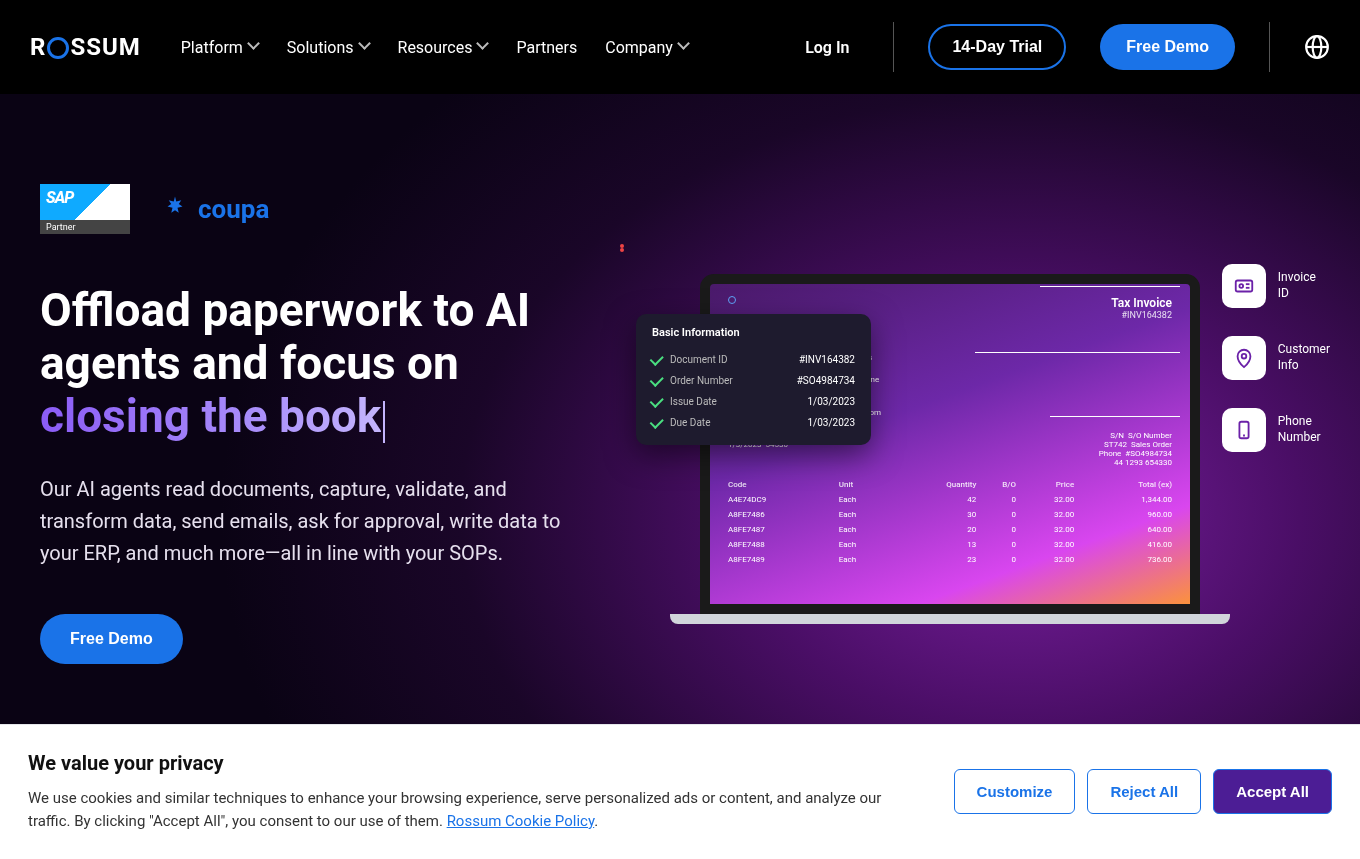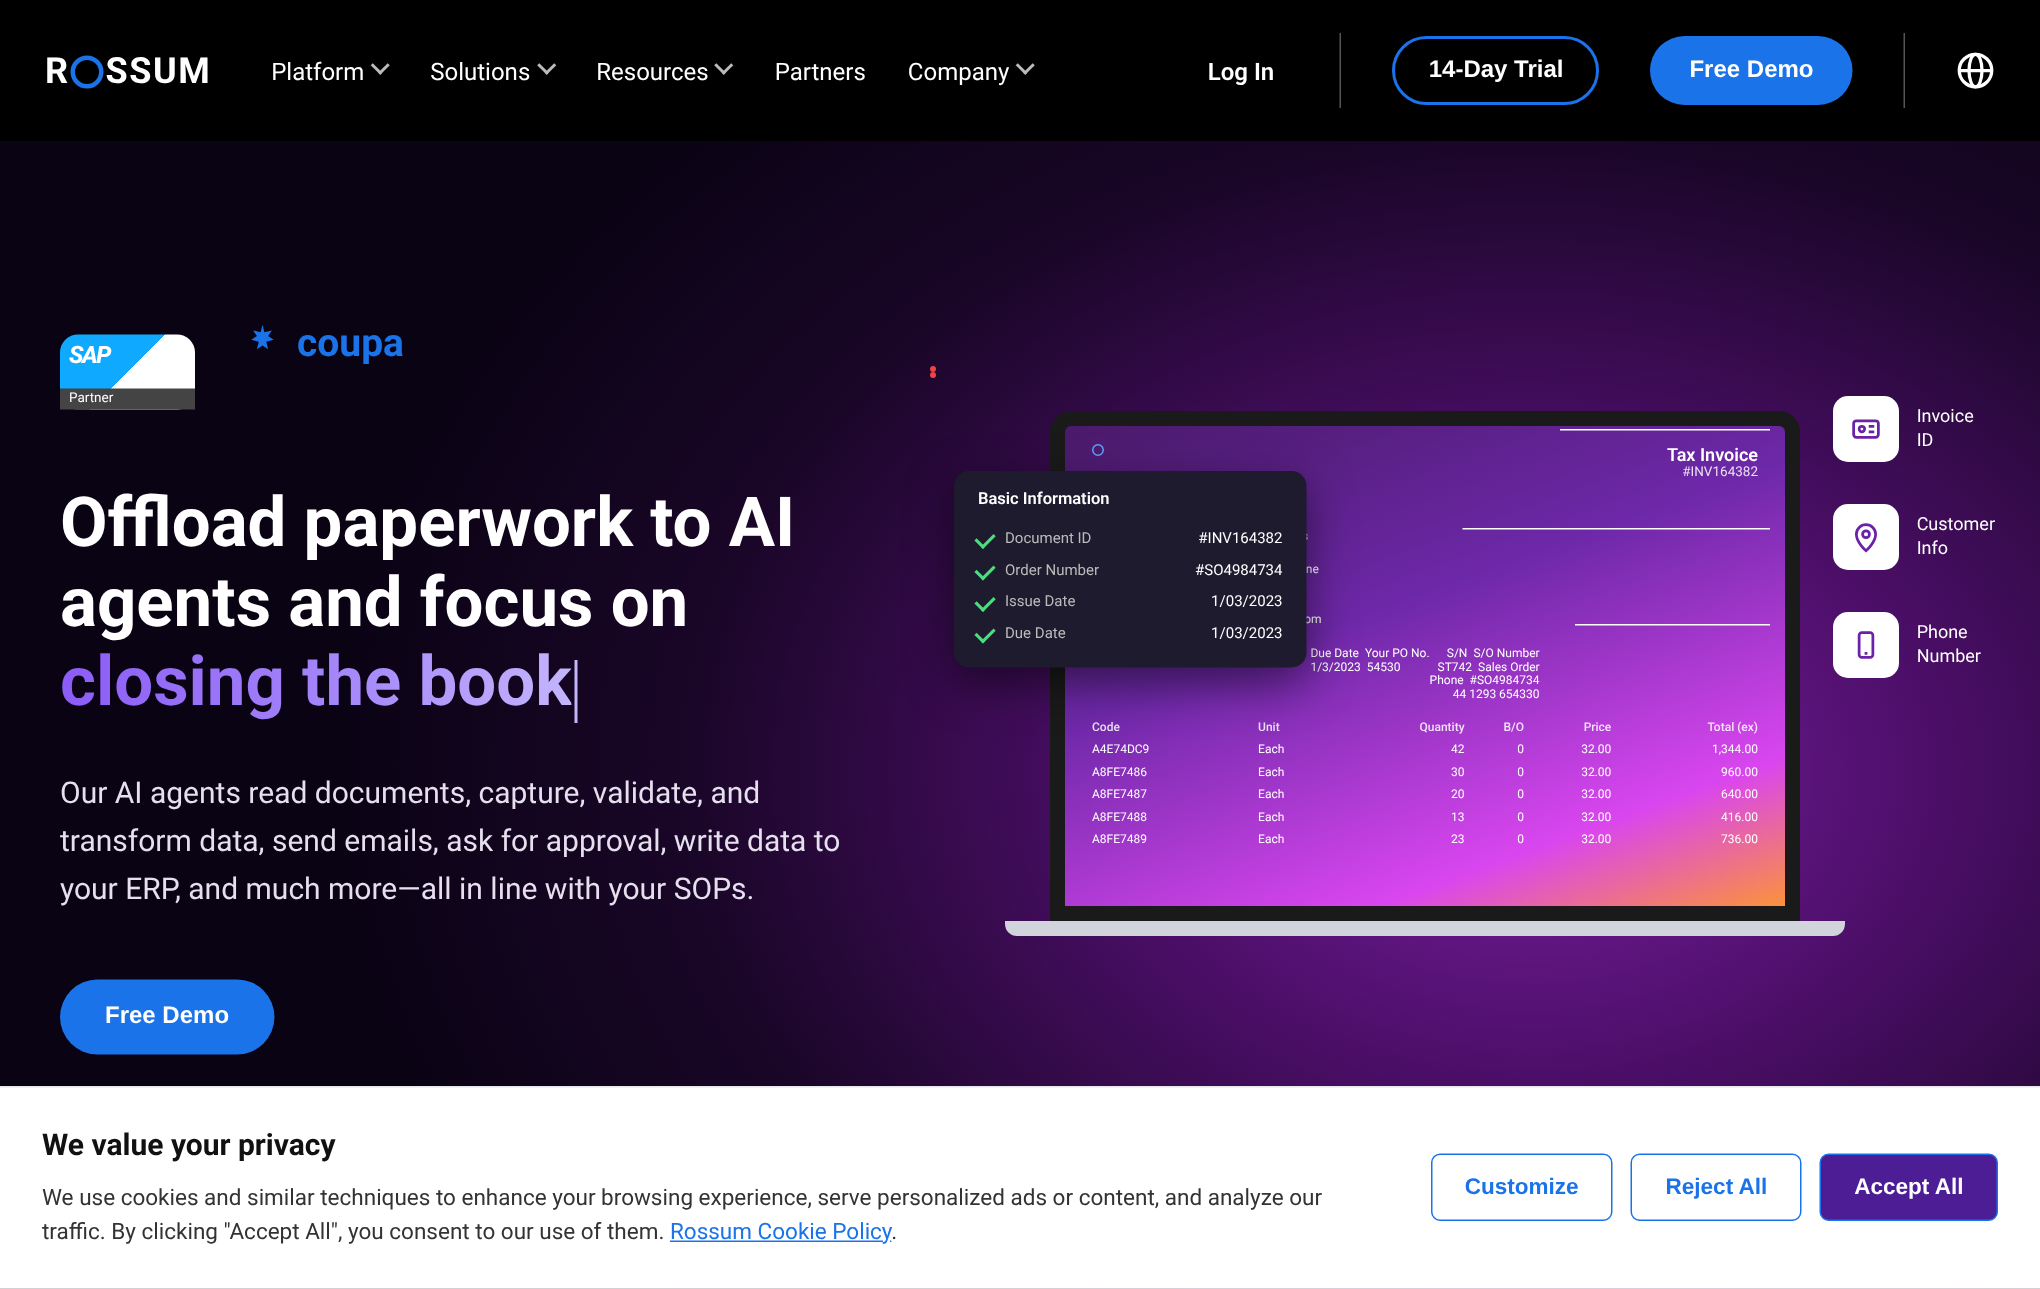--- a/index.html
+++ b/index.html
@@ -17,21 +17,21 @@
 .login { color: #fff; font-weight: 600; font-size: 16px; padding: 0 10px; cursor: pointer; }
 .vdiv { width: 1px; height: 50px; background: #555; }
 .btn-outline { border: 2px solid #1a73e8; color: #fff; background: transparent; padding: 12px 22px; border-radius: 28px; font-size: 16px; font-weight: 600; cursor: pointer; }
 .btn-primary { background: #1a73e8; color: #fff; border: none; padding: 14px 26px; border-radius: 28px; font-size: 16px; font-weight: 600; cursor: pointer; }
 .globe { width: 26px; height: 26px; color: #fff; cursor: pointer; }
 
 
 .hero { height: calc(859px - 94px); background: radial-gradient(ellipse 800px 600px at 75% 55%, #7a1fa0 0%, #4a0e66 35%, #1a0628 70%, #0a0314 100%); position: relative; display: flex; padding: 60px 0 0 40px; }
 .hero-left { width: 560px; }
 .partner-badges { display: flex; gap: 30px; margin-bottom: 50px; margin-top: 30px; }
-.sap-badge { width: 90px; height: 50px; background: linear-gradient(135deg, #0faaff 0%, #0faaff 50%, #fff 50%, #fff 100%); position: relative; border-radius: 12px; display: flex; flex-direction: column; justify-content: flex-start; padding: 4px 6px; margin-top: 39px; }
+.sap-badge { width: 90px; height: 50px; background: linear-gradient(135deg, #0faaff 0%, #0faaff 50%, #fff 50%, #fff 100%); position: relative; border-radius: 0; display: flex; flex-direction: column; justify-content: flex-start; padding: 4px 6px; }
 .sap-badge .sap-text { color: #fff; font-weight: 800; font-size: 16px; font-style: italic; letter-spacing: -1px; }
 .sap-badge .partner-bar { position: absolute; bottom: 0; left: 0; right: 0; height: 14px; background: #444; color: #fff; font-size: 9px; display: flex; align-items: center; padding-left: 6px; }
 .coupa-badge { display: flex; align-items: center; gap: 8px; color: #1a73e8; font-size: 26px; font-weight: 700; }
 .coupa-star { width: 30px; height: 30px; position: relative; }
 .coupa-star svg { width: 100%; height: 100%; }
 h1 { font-size: 46px; font-weight: 700; line-height: 1.15; color: #fff; margin-bottom: 30px; }
 h1 .grad { background: linear-gradient(90deg, #8b5cf6 0%, #a78bfa 60%, #c4b5fd 100%); -webkit-background-clip: text; background-clip: text; color: transparent; }
 .cursor { display: inline-block; width: 2px; height: 42px; background: #c4b5fd; vertical-align: text-bottom; margin-left: 2px; }
 .hero-para { font-size: 20px; line-height: 1.6; color: #e6e0ee; margin-bottom: 45px; max-width: 530px; }
 .hero-cta { background: #1a73e8; color: #fff; border: none; padding: 16px 30px; border-radius: 28px; font-size: 16px; font-weight: 600; cursor: pointer; }
@@ -39,21 +39,21 @@
 
 .illus { position: absolute; right: 40px; top: 150px; width: 700px; height: 440px; }
 .laptop { position: absolute; left: 80px; top: 30px; width: 500px; height: 340px; background: linear-gradient(160deg, #4a1a6a 0%, #6d28a8 40%, #d946ef 80%, #fb923c 100%); border-radius: 14px 14px 0 0; border: 10px solid #1a1a1a; padding: 12px 18px; font-size: 8px; color: #fff; }
 .laptop-base { position: absolute; left: 50px; top: 370px; width: 560px; height: 10px; background: #d1d5db; border-radius: 0 0 8px 8px; }
 .laptop .top-dot { width: 8px; height: 8px; border: 1.5px solid #60a5fa; border-radius: 50%; }
 .laptop .doc-title { text-align: right; font-size: 12px; font-weight: 600; margin-top: -8px; }
 .laptop .doc-sub { text-align: right; font-size: 9px; opacity: .85; }
 .laptop .addr-row { display: flex; gap: 60px; margin-top: 20px; font-size: 8px; }
 .laptop .addr-col { display: flex; flex-direction: column; gap: 2px; }
 .laptop .addr-col .lbl { opacity: .75; margin-bottom: 2px; font-size: 8px; }
-.laptop .meta-row { display: flex; justify-content: center; margin-top: 14px; font-size: 8px; }
+.laptop .meta-row { display: flex; justify-content: space-between; margin-top: 14px; font-size: 8px; }
 .laptop .meta-row .right-meta { text-align: right; }
 .laptop table { width: 100%; margin-top: 10px; font-size: 8px; border-collapse: collapse; }
 .laptop th { text-align: left; padding: 3px 0; opacity: .85; font-weight: 500; }
 .laptop td { padding: 3px 0; }
 .laptop th.r, .laptop td.r { text-align: right; }
 
 .card { position: absolute; left: 0; top: 70px; width: 235px; background: #1e1b2e; border-radius: 10px; padding: 12px 16px; font-size: 10px; color: #e5e5e5; box-shadow: 0 10px 30px rgba(0,0,0,.5); margin-left: 16px; }
 .card .card-title { font-size: 11px; font-weight: 600; margin-bottom: 10px; color: #fff; }
 .card .row { display: flex; align-items: center; gap: 8px; padding: 5px 0; }
 .card .check { width: 10px; height: 10px; display: inline-flex; }

